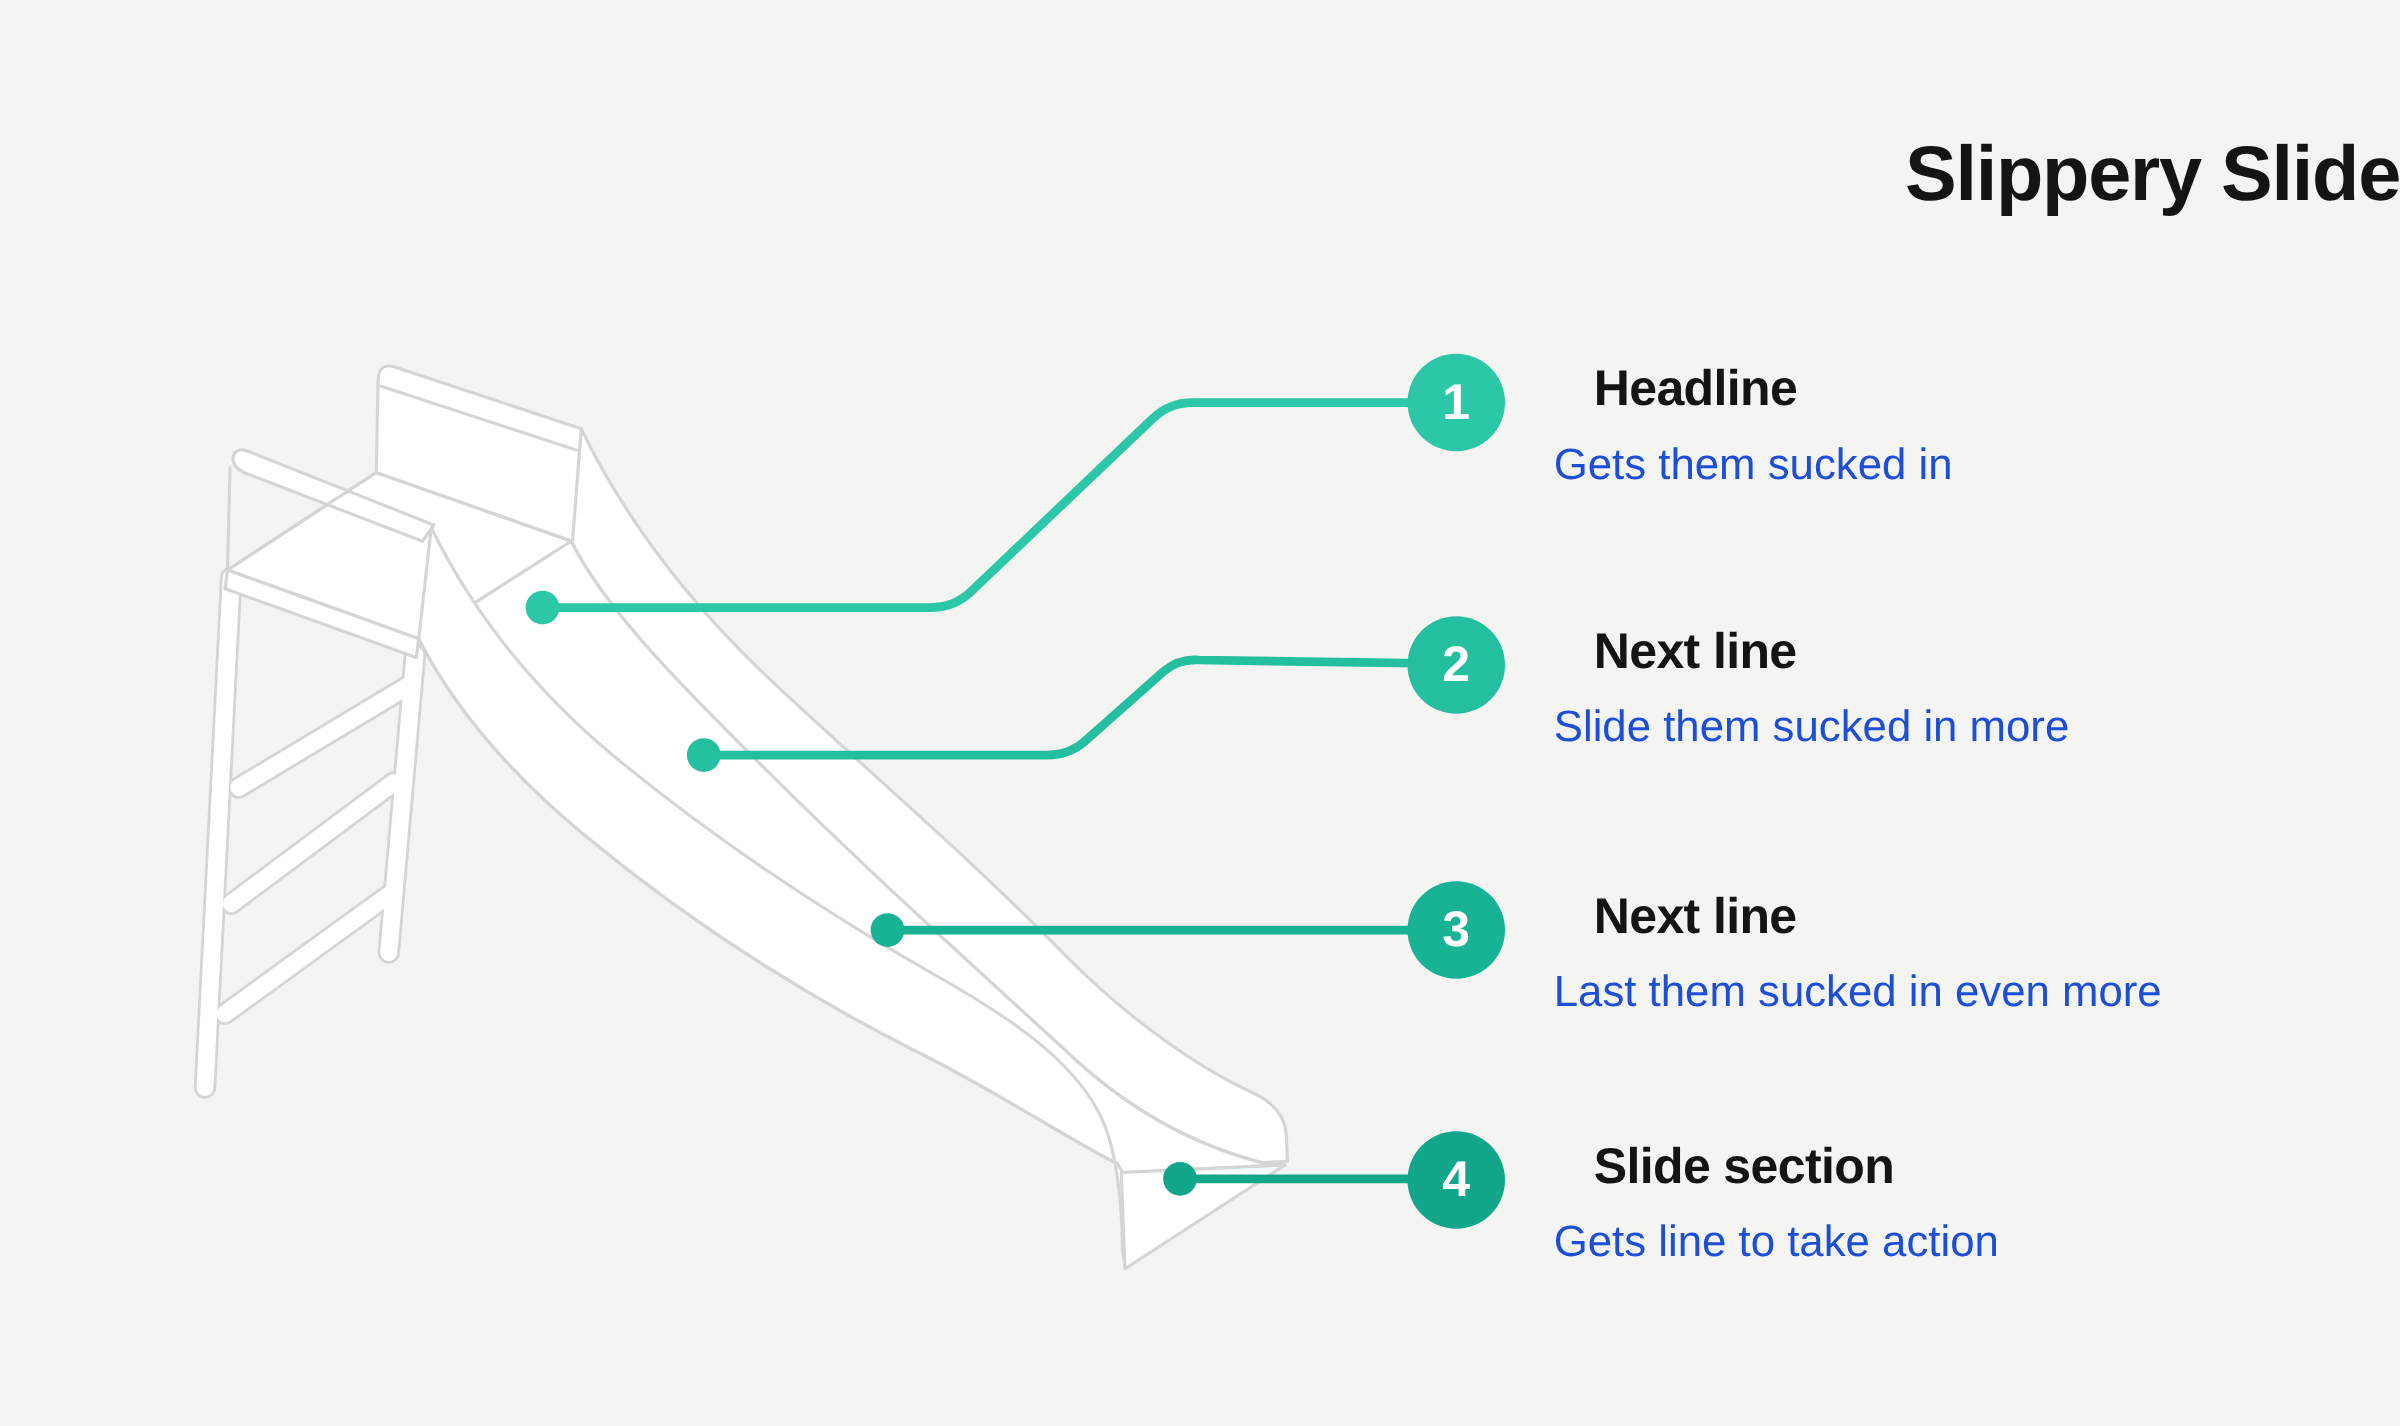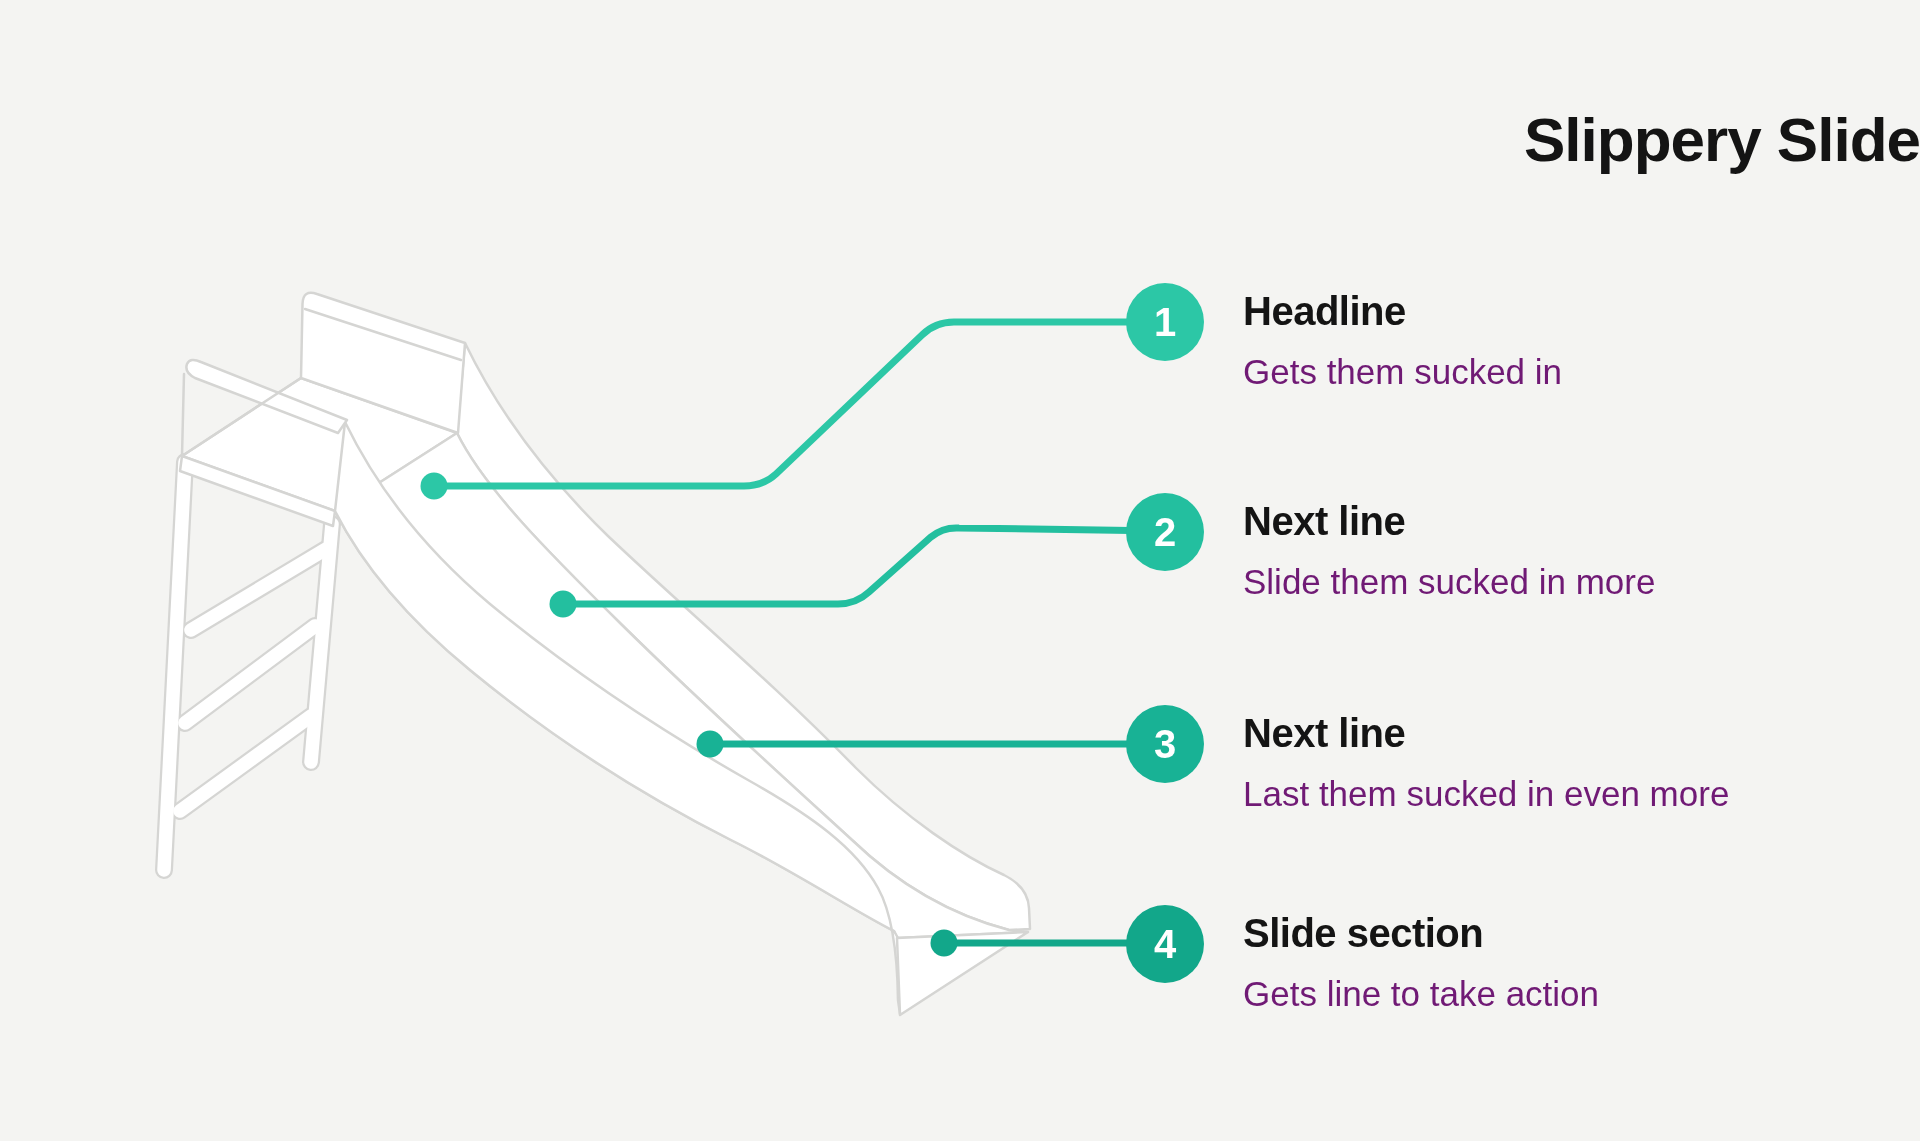--- a/index.html
+++ b/index.html
@@ -14,24 +14,24 @@
   svg.illustration{position:absolute;left:0;top:0;width:1920px;height:1141px;}
   .page-title{
     position:absolute;top:104px;left:0;width:1920px;
     text-align:right;
     font-size:62px;font-weight:700;letter-spacing:-1px;
     color:#141414;line-height:72px;margin:0;
   }
   .item{position:absolute;left:1243px;width:640px;}
   .item-label{
     font-size:40px;font-weight:700;color:#141414;
-    line-height:46px;letter-spacing:-0.5px;
+    line-height:46px;letter-spacing:-0.5px;margin-left:32px;
   }
   .item-desc{
-    font-size:35px;font-weight:400;color:#701a75;
+    font-size:35px;font-weight:400;color:#1d4ed8;
     line-height:42px;margin-top:17px;
   }
   .badge{
     position:absolute;left:1126px;width:78px;height:78px;
     border-radius:50%;
     display:flex;align-items:center;justify-content:center;
     color:#ffffff;font-size:40px;font-weight:700;
   }
   .i1{top:288px;} .b1{top:283px;}
   .i2{top:498px;} .b2{top:493px;}

